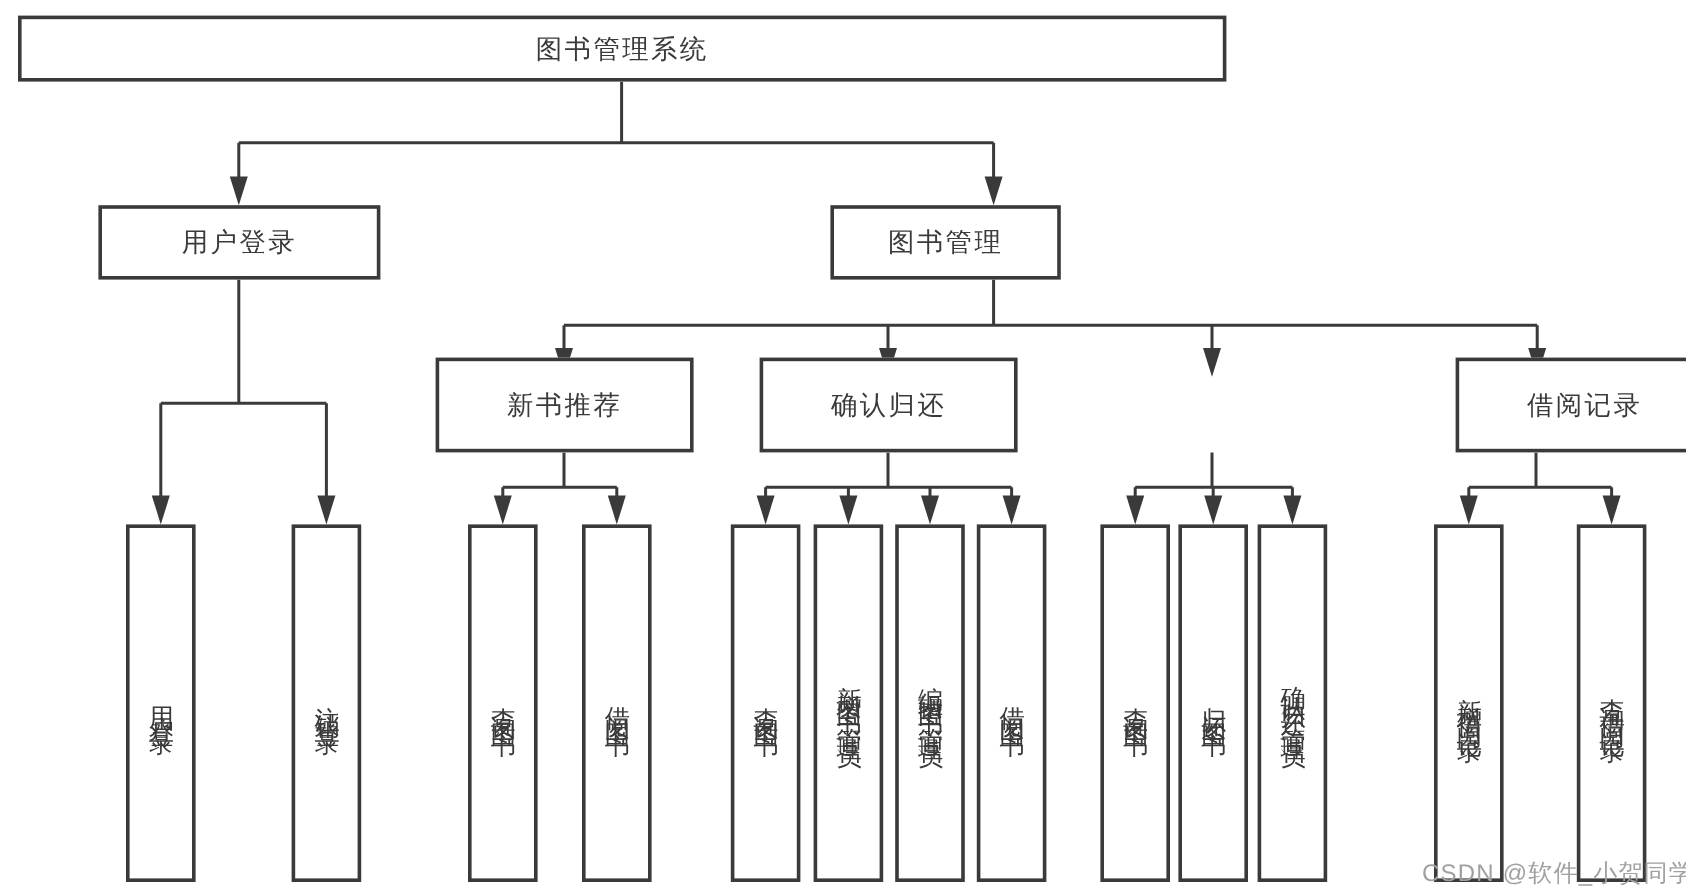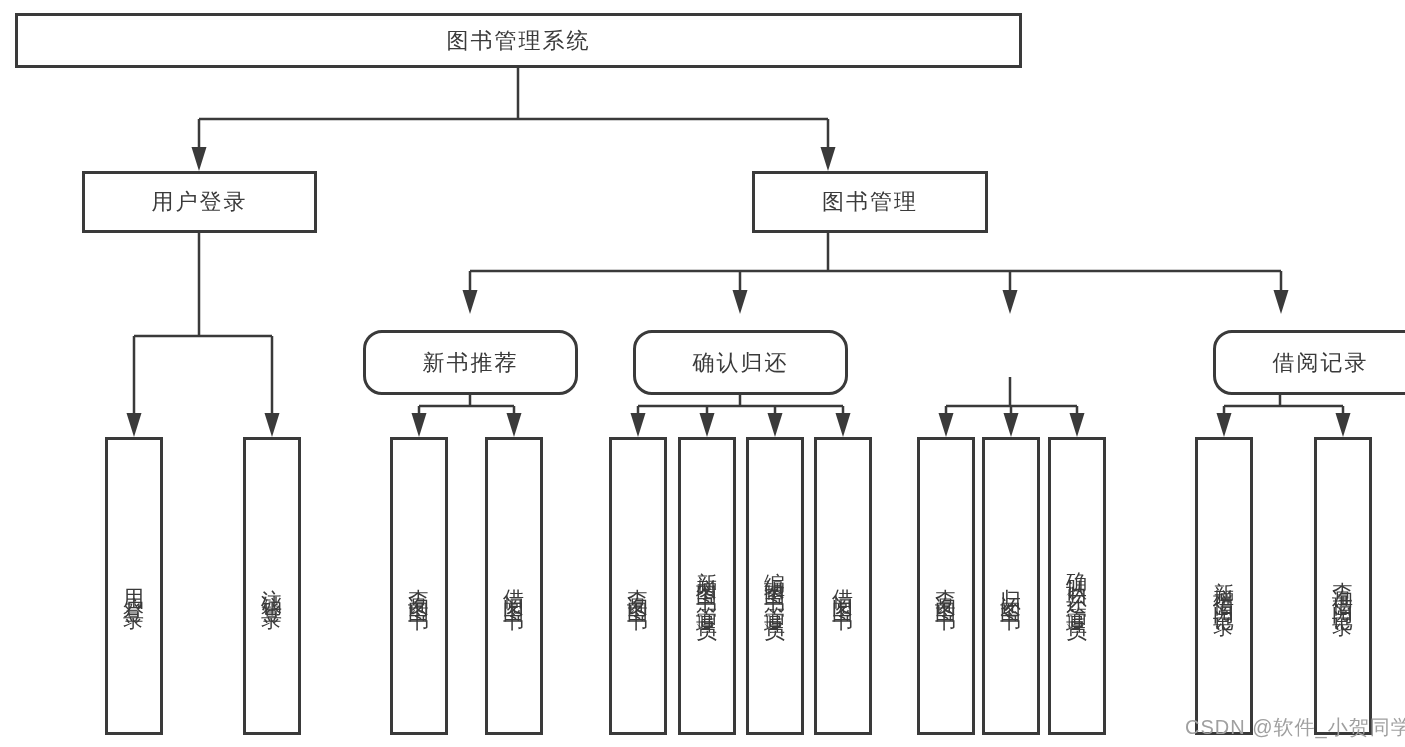--- a/index.html
+++ b/index.html
@@ -33,21 +33,21 @@
   }
   .v-node{
     writing-mode:vertical-rl;
     text-orientation:upright;
     font-size:21px;
     letter-spacing:7px;
     line-height:1;
   }
   .root-box{left:15px;top:13px;width:1007px;height:55px;}
   .lvl2{top:171px;height:62px;}
-  .lvl3{top:330px;height:65px;width:215px;border-radius:19px;}
+  .lvl3{top:298px;height:79px;width:215px;}
   .leaf{top:437px;height:298px;width:58px;}
   #watermark{
     position:absolute;
     left:1185px;top:714px;
     font-size:20px;
     color:var(--watermark);
     letter-spacing:1px;
     z-index:3;
     white-space:nowrap;
   }
@@ -86,21 +86,21 @@
       <polygon points="1003.5,413 1018.5,413 1011,437"></polygon>
       <polygon points="1069.5,413 1084.5,413 1077,437"></polygon>
       <polygon points="1216.5,413 1231.5,413 1224,437"></polygon>
       <polygon points="1335.5,413 1350.5,413 1343,437"></polygon>
     </g>
   </svg>
 
   <div class="node h-node root-box">图书管理系统</div>
 
   <div class="node h-node lvl2" style="left:82px;width:235px;">用户登录</div>
-  <div class="node h-node lvl2" style="left:752px;width:236px;">图书管理</div>
+  <div class="node h-node lvl2" style="left:692px;width:192px;">图书管理</div>
 
   <div class="node h-node lvl3" style="left:363px;">新书推荐</div>
   <div class="node h-node lvl3" style="left:633px;">确认归还</div>
   <div class="node h-node lvl3" style="left:1173px;margin-left:40px;">借阅记录</div>
 
   <div class="node v-node leaf" style="left:105px;">用户登录</div>
   <div class="node v-node leaf" style="left:243px;">注销登录</div>
 
   <div class="node v-node leaf" style="left:390px;">查询图书</div>
   <div class="node v-node leaf" style="left:485px;">借阅图书</div>

